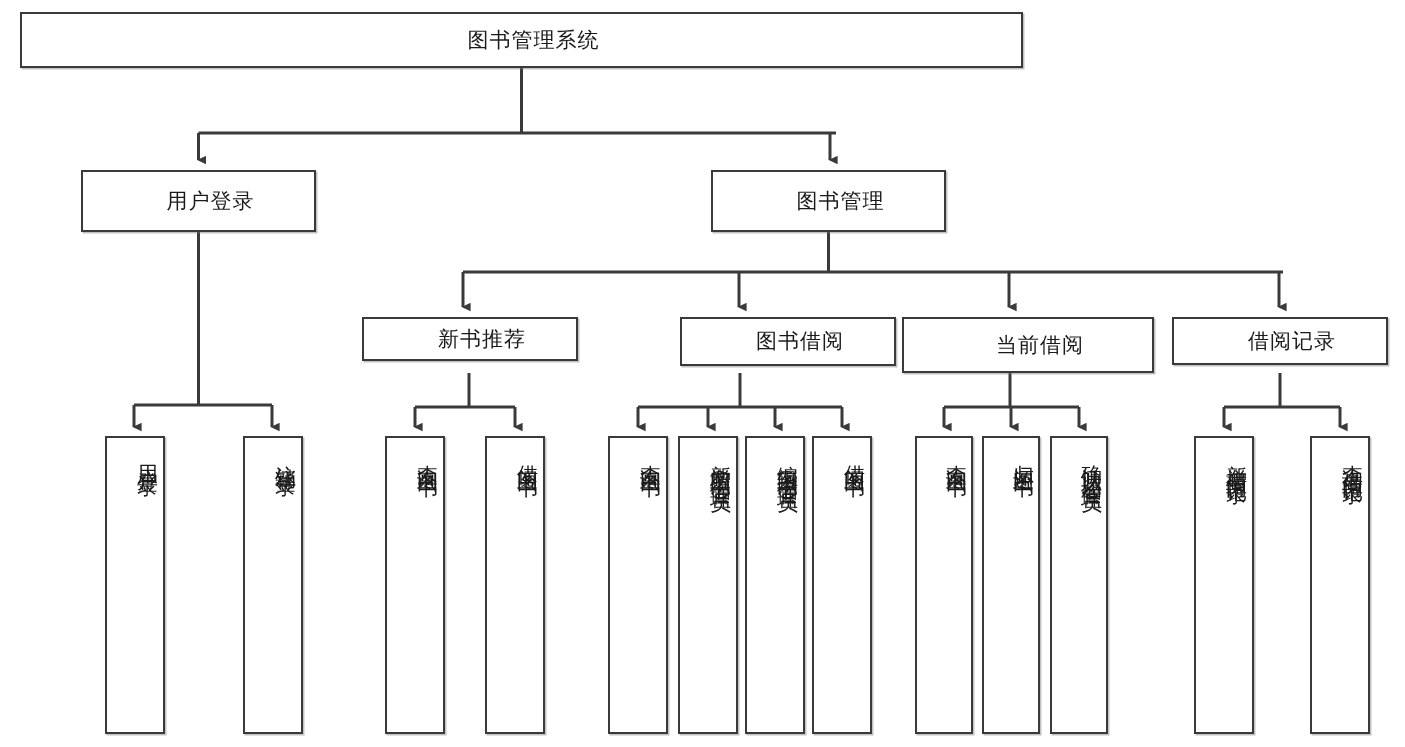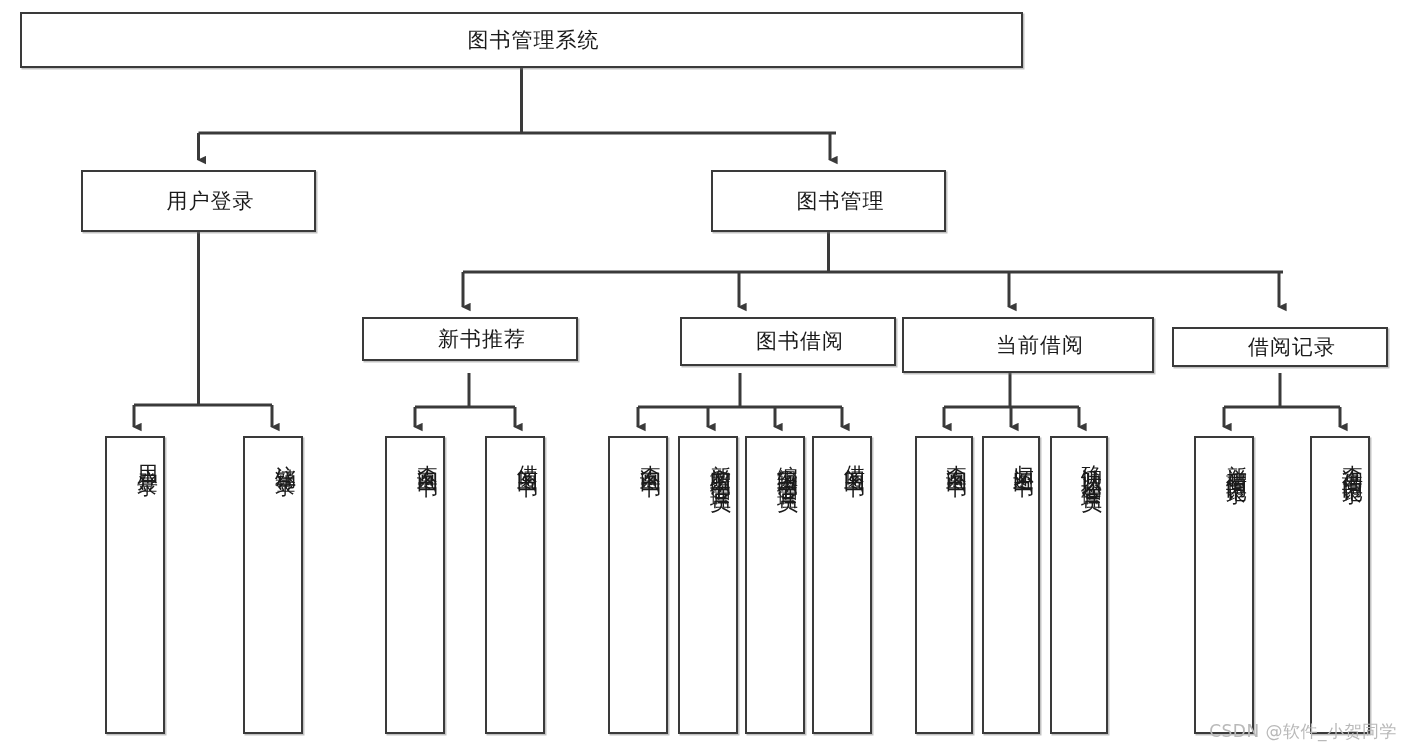--- a/index.html
+++ b/index.html
@@ -140,21 +140,21 @@
 
   <div class="node-box" style="left:362px; top:317px; width:216px; height:44px;">
     <span class="node-label">新书推荐</span>
   </div>
   <div class="node-box" style="left:632px; top:317px; width:216px; height:49px;margin-left:48px;">
     <span class="node-label">图书借阅</span>
   </div>
   <div class="node-box" style="left:902px; top:317px; width:252px; height:56px;">
     <span class="node-label">当前借阅</span>
   </div>
-  <div class="node-box" style="left:1172px; top:327px; width:216px; height:40px;">
+  <div class="node-box" style="left:1172px; top:317px; width:216px; height:48px;">
     <span class="node-label">借阅记录</span>
   </div>
 
   <div class="node-box vertical" style="left:105px; top:436px; width:60px; height:298px;">
     <span class="node-label">用户登录</span>
   </div>
   <div class="node-box vertical" style="left:243px; top:436px; width:60px; height:298px;">
     <span class="node-label">注销登录</span>
   </div>
 
@@ -188,15 +188,14 @@
     <span class="node-label">确认归还（管理员）</span>
   </div>
 
   <div class="node-box vertical" style="left:1194px; top:436px; width:60px; height:298px;">
     <span class="node-label">新增借阅记录</span>
   </div>
   <div class="node-box vertical" style="left:1310px; top:436px; width:60px; height:298px;">
     <span class="node-label">查询借阅记录</span>
   </div>
 
-  <div id="watermark">CSDN @软件_小贺同学</div>
 
 </div>
 
 </body></html>

